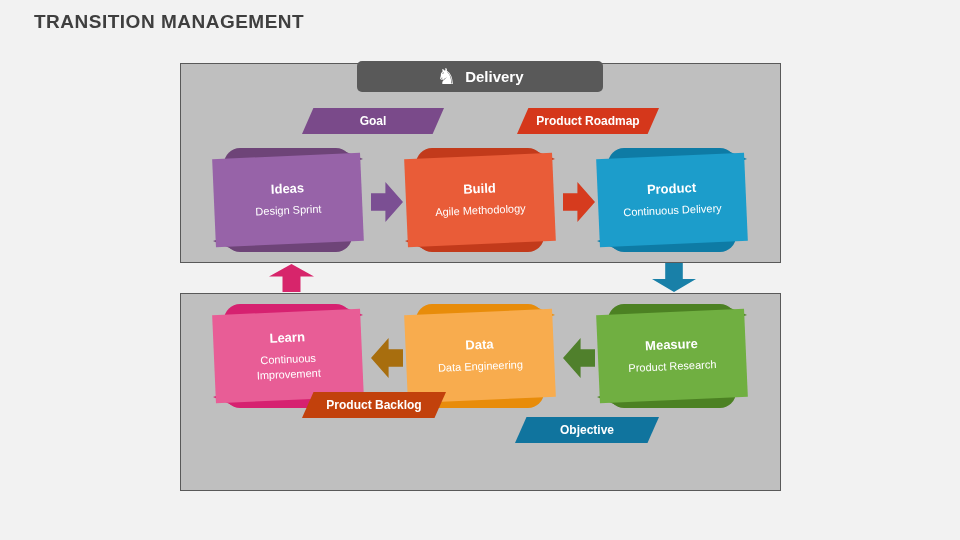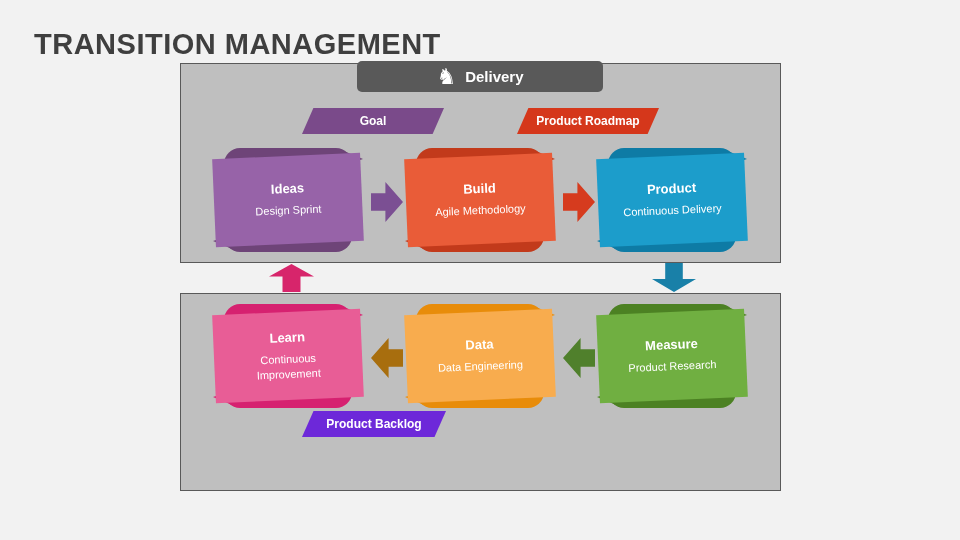--- a/index.html
+++ b/index.html
@@ -1,21 +1,21 @@
 <!DOCTYPE html>
 <html><head>
 <meta charset="utf-8">
 <style>
   * { box-sizing: border-box; margin: 0; padding: 0; }
   body { background:#f2f2f2; font-family:"Liberation Sans", sans-serif; }
   .stage { position:relative; width:960px; height:540px; background:#f2f2f2; overflow:hidden; }
 
   .slide-title {
-    position:absolute; left:34px; top:28px;
-    font-size:29px; font-weight:bold; letter-spacing:0.5px; color:#3f3f3f;
+    position:absolute; left:34px; top:11px;
+    font-size:19px; font-weight:bold; letter-spacing:0.5px; color:#3f3f3f;
   }
 
   .panel {
     position:absolute; left:180px; width:601px;
     background:#bfbfbf; border:1px solid #595959;
   }
   .panel.top    { top:63px;  height:200px; }
   .panel.bottom { top:293px; height:198px; }
 
   .section-badge {
@@ -149,18 +149,21 @@
     <div class="fold fold-bl" style="background: rgb(76, 129, 35);"></div>
     <div class="step-front" style="background: rgb(112, 175, 65);">
       <div class="step-title">Measure</div>
       <div class="step-sub">Product Research</div>
     </div>
   </div>
 
   <div class="harrow left" style="left: 371px; top: 338px; background: rgb(168, 110, 14);"></div>
   <div class="harrow left" style="left: 563px; top: 338px; background: rgb(80, 128, 44);"></div>
 
-  <div class="tag" style="left: 302px; top: 411px; width: 144px; background: #6d28d9;">
+  <div class="tag" style="left: 302px; top: 392px; width: 144px; background: #c2410c;">
     <span>Product Backlog</span>
+  </div>
+  <div class="tag" style="left: 515px; top: 417px; width: 144px; background: rgb(16, 116, 158);">
+    <span>Objective</span>
   </div>
 
 
 </div>
 
 </body></html>

